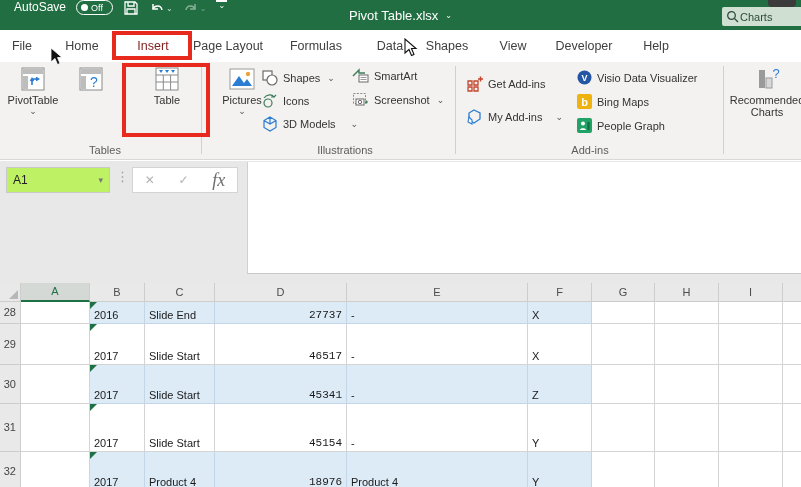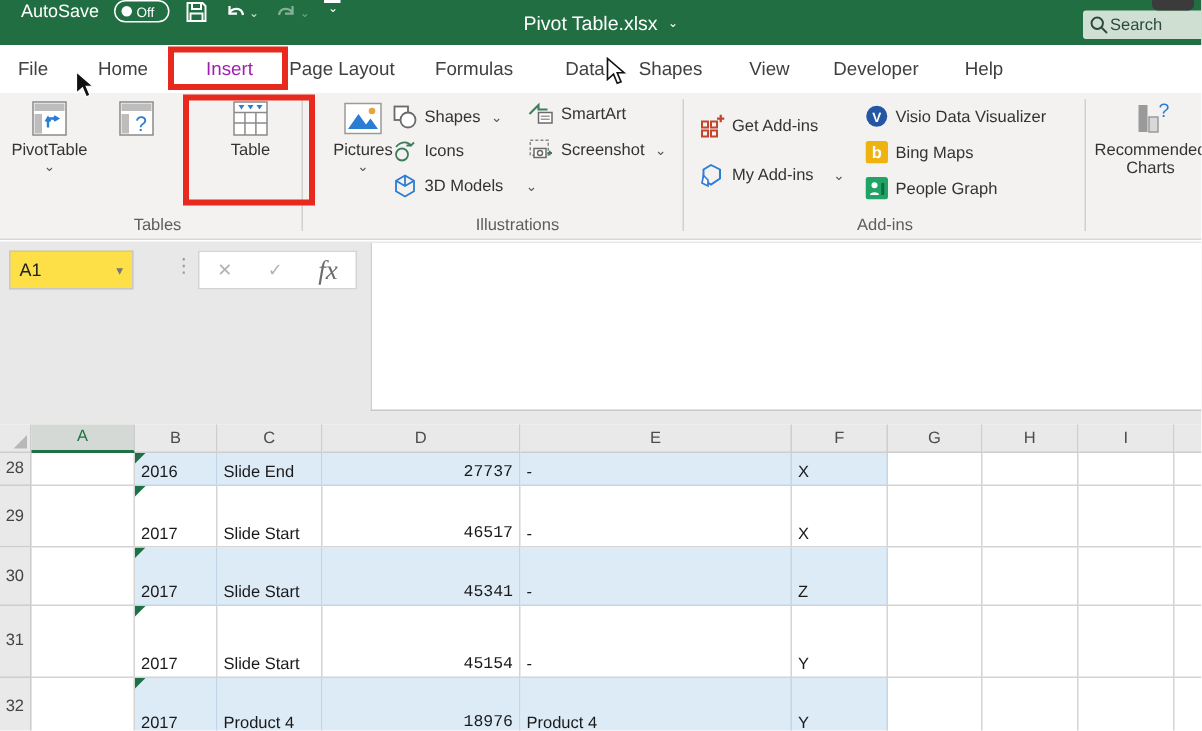--- a/index.html
+++ b/index.html
@@ -18,38 +18,38 @@
   .qat-chev { font-size:8px; margin-left:1px; color:#cfe0d5; }
   .dim { opacity:.45; }
   .qat-more { width:11px; border-top:2px solid #fff; padding-top:1px; text-align:center; font-size:8px; line-height:6px; }
   #title-center { position:absolute; left:0; top:0; width:100%; height:30px; display:flex; align-items:center; justify-content:center; gap:6px; font-size:13px; }
   #search-box { position:absolute; left:722px; top:7px; width:85px; height:19px; background:#cfe0d2; border-radius:2px; display:flex; align-items:center; gap:8px; padding-left:18px; color:#2c4a3a; font-size:11px; }
   #corner-frag { position:absolute; left:768px; top:-6px; width:28px; height:13px; background:#3b3b3b; border-radius:4px; }
 
   
   #tabrow { position:absolute; left:0; top:30px; width:801px; height:32px; background:#ffffff;padding-left:31px; }
   .tab { position:absolute; top:0; height:32px; line-height:32px; font-size:12.5px; color:#404040; text-align:center; cursor:default; }
-  .tab.active { color:#a21caf; }
+  .tab.active { color:#7f1d1d; }
   .tab.active::after { content:""; position:absolute; left:4px; right:4px; bottom:2px; height:3px; background:#1e7145; }
   #insert-annotation { position:absolute; left:112px; top:31px; width:80px; height:29px; border:4px solid #e8291e; pointer-events:none; }
   #table-annotation { position:absolute; left:122px; top:63px; width:88px; height:74px; border:4px solid #e8291e; pointer-events:none; z-index:5; }
 
   
   #ribbon { position:absolute; left:0; top:62px; width:801px; height:98px; background:#f3f2f1; border-bottom:1px solid #d8d8d8; }
   .rb-sep { position:absolute; top:4px; width:1px; height:88px; background:#d2d0ce; }
   .group-label { position:absolute; top:82px; font-size:11px; color:#5c5c5c; text-align:center; }
   .rb-big { position:absolute; top:4px; display:flex; flex-direction:column; align-items:center; gap:2px; text-align:center; font-size:11px; color:#333; }
   .rb-big .lbl { line-height:12px; }
   .chev { font-size:9px; color:#555; line-height:6px; }
   .rb-small { position:absolute; display:flex; align-items:center; gap:5px; font-size:11px; color:#333; white-space:nowrap; }
   .rb-small .chev { margin-left:2px; }
 
   
   #formula-strip { position:absolute; left:0; top:161px; width:801px; height:122px; background:#e8e8e8; }
-  #name-box { position:absolute; left:6px; top:6px; width:83px; height:26px; background:#fde047; border:1px solid #c8c8c8; display:flex; align-items:center; font-size:12px; color:#222; padding:0 6px; }
+  #name-box { position:absolute; left:6px; top:6px; width:104px; height:26px; background:#bef264; border:1px solid #c8c8c8; display:flex; align-items:center; font-size:12px; color:#222; padding:0 6px; }
   #name-box .nb-arrow { margin-left:auto; font-size:9px; color:#777; }
   #fx-dots { position:absolute; left:116px; top:8px; font-size:13px; color:#9a9a9a; letter-spacing:0; }
   #fx-group { position:absolute; left:132px; top:6px; width:106px; height:26px; background:#fff; border:1px solid #d4d4d4; display:flex; align-items:center; justify-content:space-around; }
   .fx-btn { font-size:12px; color:#b3b3b3; }
   .fx-fx { font-family:"Liberation Serif", serif; font-style:italic; font-size:18px; color:#6d6d6d; }
   #formula-input { position:absolute; left:247px; top:1px; width:554px; height:112px; background:#ffffff; border-left:1px solid #d0d0d0; border-bottom:1px solid #c8c8c8; }
 
   
   #sheet { position:absolute; left:0; top:283px; width:801px; }
   .grow { display:flex; }
@@ -106,21 +106,21 @@
   </div>
   <div id="title-center">
     <span>Pivot Table.xlsx</span>
     <span class="qat-chev" style="color:#fff">⌄</span>
   </div>
   <div id="search-box">
     <svg class="abs" style="left:4px;top:3px" width="13" height="13" viewBox="0 0 13 13">
         <circle cx="5.5" cy="5.5" r="3.8" fill="none" stroke="#2c4a3a" stroke-width="1.3"></circle>
         <path d="M8.5 8.5 L12 12" stroke="#2c4a3a" stroke-width="1.3"></path>
       </svg>
-    <span>Search</span>
+    <span>Charts</span>
   </div>
   <div id="corner-frag"></div>
 </div>
 
 <div id="tabrow">
   <div class="tab" style="left:6px;width:32px">File</div>
   <div class="tab" style="left:60px;width:44px">Home</div>
   <div class="tab active" style="left:130px;width:46px">Insert</div>
   <div class="tab" style="left:188px;width:80px">Page Layout</div>
   <div class="tab" style="left:284px;width:64px">Formulas</div>

